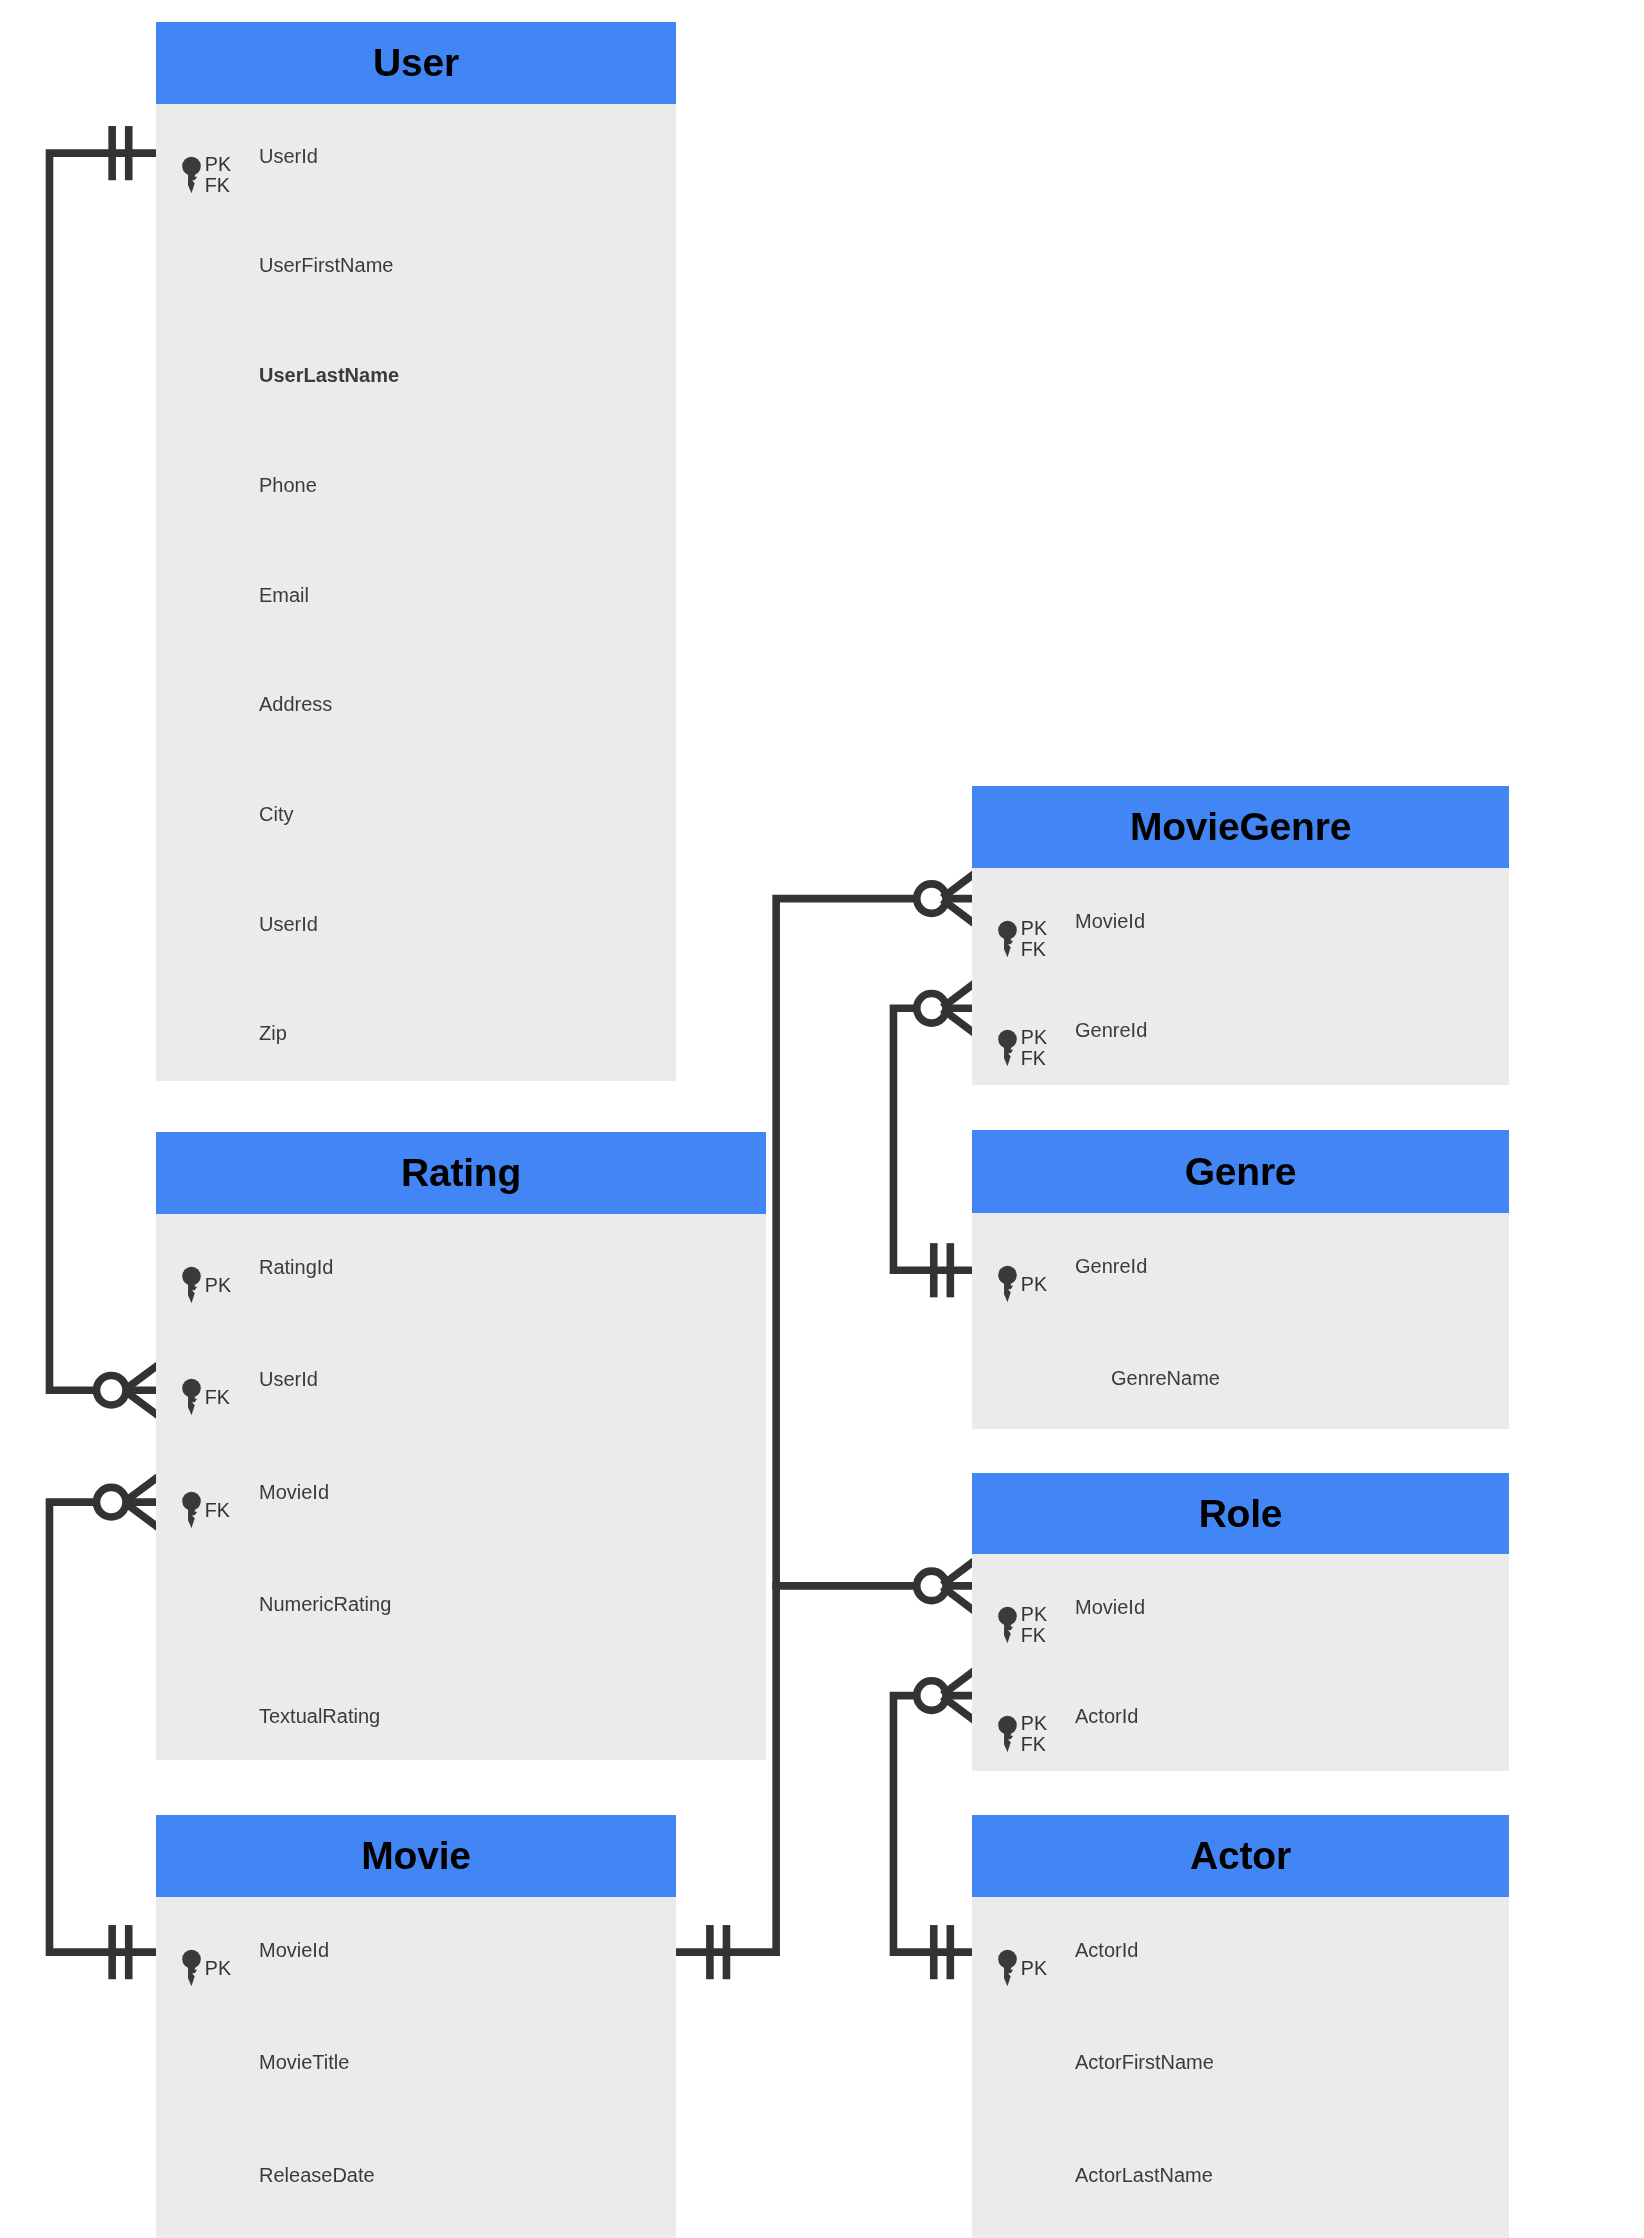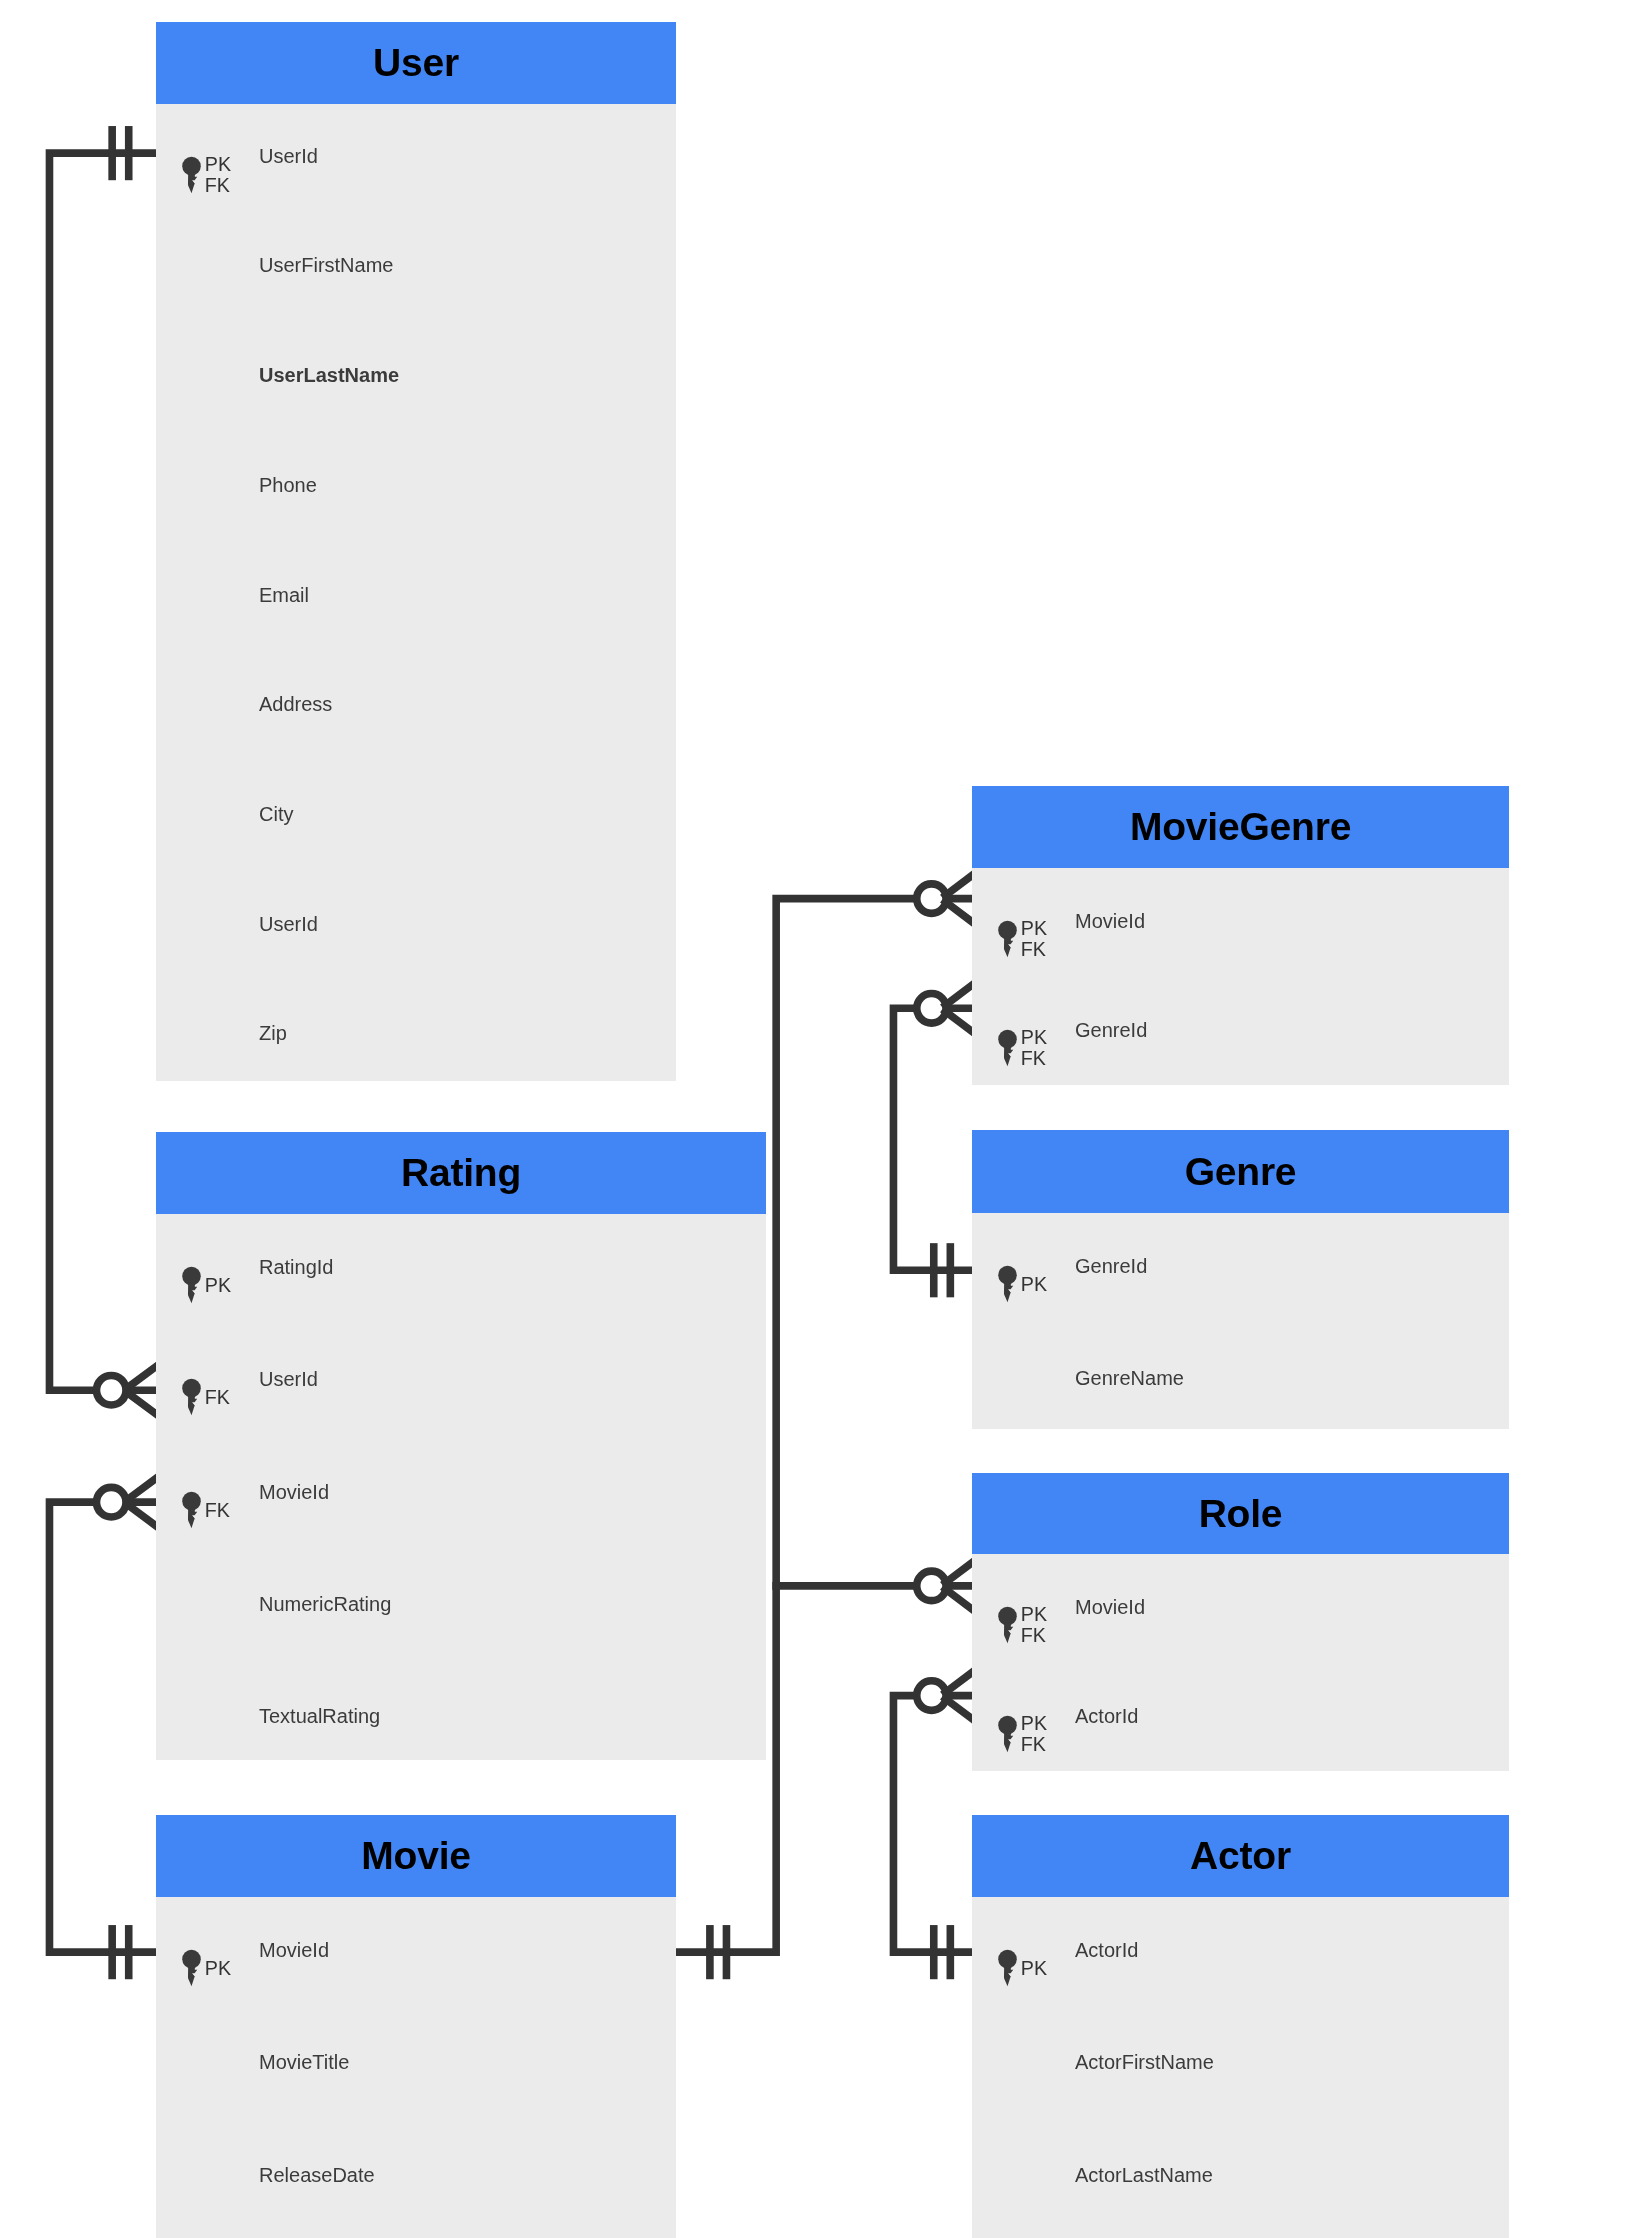--- a/index.html
+++ b/index.html
@@ -284,21 +284,21 @@
                     <path d="M19 36 h14 v10 h6 l-6 8 h-6 l6 8 -6 8 h-6 l-3 -7 z"></path>
                     <path d="M19 36 h14 v12 l-6 6 6 7 -7 22 -7 -16 z"></path>
                   </g>
                 </svg></span>
               <span class="kk">
                 <span>PK</span>
               </span>
             </div>
             <div class="attr">GenreId</div>
           </div>
-          <div class="row" style="top: 140px; height: 50px;">
+          <div class="row" style="top: 140px; height: 50px; padding-left: 36px;">
             <div class="keycol"></div>
             <div class="attr">GenreName</div>
           </div>
         </div>
       </div>
       <div class="table" style="left: 972px; top: 1473px; width: 537px;">
         <div class="t-header" style="height: 81px; font-size: 39px;">Role</div>
         <div class="t-body" style="height: 217px;">
           <div class="row" style="top: 28px; height: 50px;">
             <div class="keycol">

